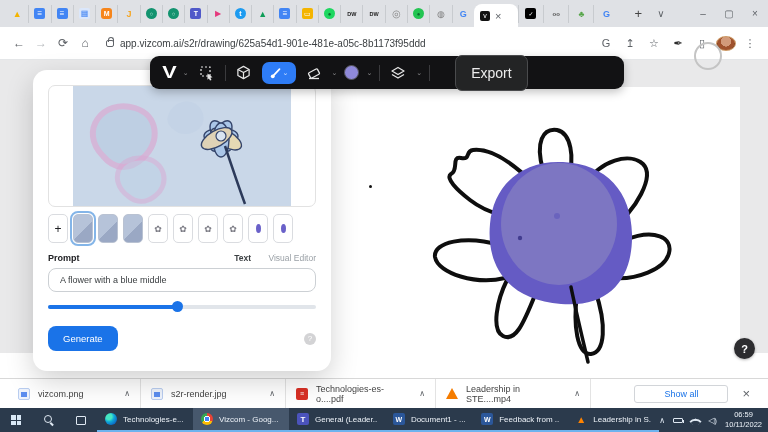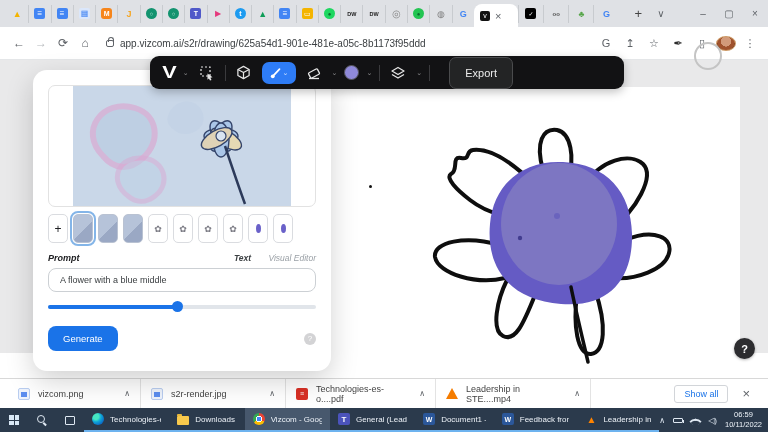--- a/index.html
+++ b/index.html
@@ -43,32 +43,32 @@
   
   .vz-toolbar { position:absolute; left:150px; top:-4px; height:33px; width:474px; background:#121214; border-radius:9px; display:flex; align-items:center; padding:0 10px; gap:7px; z-index:9; box-shadow:0 3px 10px rgba(0,0,0,.25); }
   .vz-logo { color:#fff; font-weight:900; font-size:16px; letter-spacing:-1px; transform:scaleX(1.35); margin:0 2px 0 4px; }
   .chev { color:#8b8b8e; font-size:7px; }
   .tooldiv { width:1px; height:16px; background:#3a3a3d; }
   .toolbtn { display:flex; align-items:center; justify-content:center; width:22px; height:22px; }
   .toolbtn.active { background:#2e7cf6; border-radius:7px; width:34px; }
   .swatch { width:15px; height:15px; border-radius:50%; background:#8f89d9; border:1px solid #55555a; }
   .modebox { background:#28292b; border-radius:6px; height:21px; display:flex; align-items:center; gap:10px; padding:0 8px; }
   .modebox b { color:#e8e8e8; font-size:9px; font-weight:normal; }
-  .exportbtn { background:#232425; border:1px solid #4a4b4d; border-radius:7px; color:#ececec; font-size:11px; padding:9px 15px; margin-left:12px; }
+  .exportbtn { background:#232425; border:1px solid #4a4b4d; border-radius:7px; color:#ececec; font-size:14px; padding:9px 15px; margin-left:18px; }
 
   
   .panel { position:absolute; left:33px; top:10px; width:298px; height:301px; background:#fff; border-radius:14px; box-shadow:0 10px 28px rgba(0,0,0,.18); z-index:5; padding:15px; }
   .preview { width:100%; height:122px; border:1px solid #e2e2e2; border-radius:7px; display:flex; align-items:center; justify-content:center; background:#fff; overflow:hidden; }
   .thumbs { display:flex; gap:5px; margin-top:7px; }
   .thumb { width:20px; height:29px; border:1px solid #dadce0; border-radius:5px; background:#fff; display:flex; align-items:center; justify-content:center; font-size:9px; color:#7d7d86; }
   .thumb.plus { color:#202124; font-size:12px; }
   .thumb.img { background:linear-gradient(135deg,#b6c3d9 0 55%, #9aa8c4 55%); border-color:#b9c2d2; }
   .thumb.img.sel { outline:2px solid #84b5e8; outline-offset:1px; }
   .thumb .pdot { width:5px; height:9px; border-radius:50%; background:#6a61c9; }
-  .prow { display:flex; align-items:baseline; margin-top:10px;font-style:italic; }
+  .prow { display:flex; align-items:baseline; margin-top:10px; }
   .plabel { font-size:9px; font-weight:bold; color:#202124; }
   .ptabs { margin-left:auto; font-size:8.5px; }
   .ptab-text { color:#3c4043; font-weight:bold; }
   .ptab-visual { color:#9aa0a6; margin-left:15px; }
   .promptbox { margin-top:5px; height:24px; border:1px solid #ccd0d4; border-radius:8px; display:flex; align-items:center; padding:0 11px; font-size:9px; color:#3c4043; }
   .inf-row { display:flex; margin-top:14px; }
   .inf-label { font-size:9px; font-weight:bold; color:#202124; }
   .inf-val { margin-left:auto; font-size:9px; color:#80868b; }
   .slider { position:relative; margin-top:9px; height:11px; }
   .slider .track { position:absolute; top:4px; left:0; right:0; height:4px; background:#e1e5ea; border-radius:2px; }
@@ -81,21 +81,21 @@
   
   .shelf { position:absolute; top:378px; left:0; width:768px; height:30px; background:#fff; border-top:1px solid #d8d8d8; display:flex; align-items:center; padding:0 8px; }
   .dlitem { height:100%; display:flex; align-items:center; gap:8px; padding:0 10px; border-right:1px solid #e3e3e3; }
   .dlitem .dname { font-size:9px; color:#444; }
   .dlitem .dchev { font-size:8px; color:#5f6368; margin-left:8px; }
   .fi { width:12px; height:12px; flex:0 0 auto; }
   .fi-img { background:#eef3fc; border:1px solid #b9cdf0; border-radius:2px; position:relative; }
   .fi-img:after { content:""; position:absolute; left:2px; top:3px; width:6px; height:5px; background:#5b8def; }
   .fi-pdf { background:#d93025; border-radius:2px; color:#fff; font-size:7px; display:flex; align-items:center; justify-content:center; }
   .fi-vlc { width:0; height:0; border-left:6px solid transparent; border-right:6px solid transparent; border-bottom:11px solid #f57c00; background:none; }
-  .showall { margin-left:auto; border:1px solid #d2d5d9; border-radius:3px; color:#1a73e8; font-size:9px; padding:3px 9px; background:#fff; font-family:inherit; }
+  .showall { margin-left:auto; border:1px solid #d2d5d9; border-radius:3px; color:#1a73e8; font-size:9px; padding:3px 29px; background:#fff; font-family:inherit; }
   .shelf-close { font-size:13px; color:#5f6368; margin:0 10px 0 14px; }
 
   
   .taskbar { position:absolute; top:408px; left:0; width:768px; height:24px; background:#2b3a4c; display:flex; align-items:stretch; color:#e8eef5; }
   .tb-sys { width:34px; display:flex; align-items:center; justify-content:center; }
   .win { width:10px; height:10px; display:grid; grid-template:1fr 1fr / 1fr 1fr; gap:1px; }
   .win i { background:#d9e8f6; }
   .tb-search { position:relative; width:10px; height:10px; }
   .tb-search:before { content:""; position:absolute; left:0; top:0; width:6px; height:6px; border:1.5px solid #dfe8f2; border-radius:50%; }
   .tb-search:after { content:""; position:absolute; left:7px; top:7px; width:4px; height:1.5px; background:#dfe8f2; transform:rotate(45deg); transform-origin:0 0; }
@@ -402,24 +402,20 @@
         <span class="tb-search"></span>
       </div>
     <div class="tb-sys">
         <span class="tb-view"></span>
       </div>
 
     <div class="tbapp" style="width:100px">
       <span class="ticon ic-edge"></span>
       <span class="lbl">Technologies-e...</span>
     </div>
-    <div class="tbapp" style="width:88px">
-      <span class="ticon ic-folder"></span>
-      <span class="lbl">Downloads</span>
-    </div>
     <div class="tbapp active" style="width:100px">
       <span class="ticon ic-chrome"></span>
       <span class="lbl">Vizcom - Goog...</span>
     </div>
     <div class="tbapp" style="width:100px">
       <span class="ticon ic-teams">T</span>
       <span class="lbl">General (Leader...</span>
     </div>
     <div class="tbapp" style="width:92px">
       <span class="ticon ic-word">W</span>

